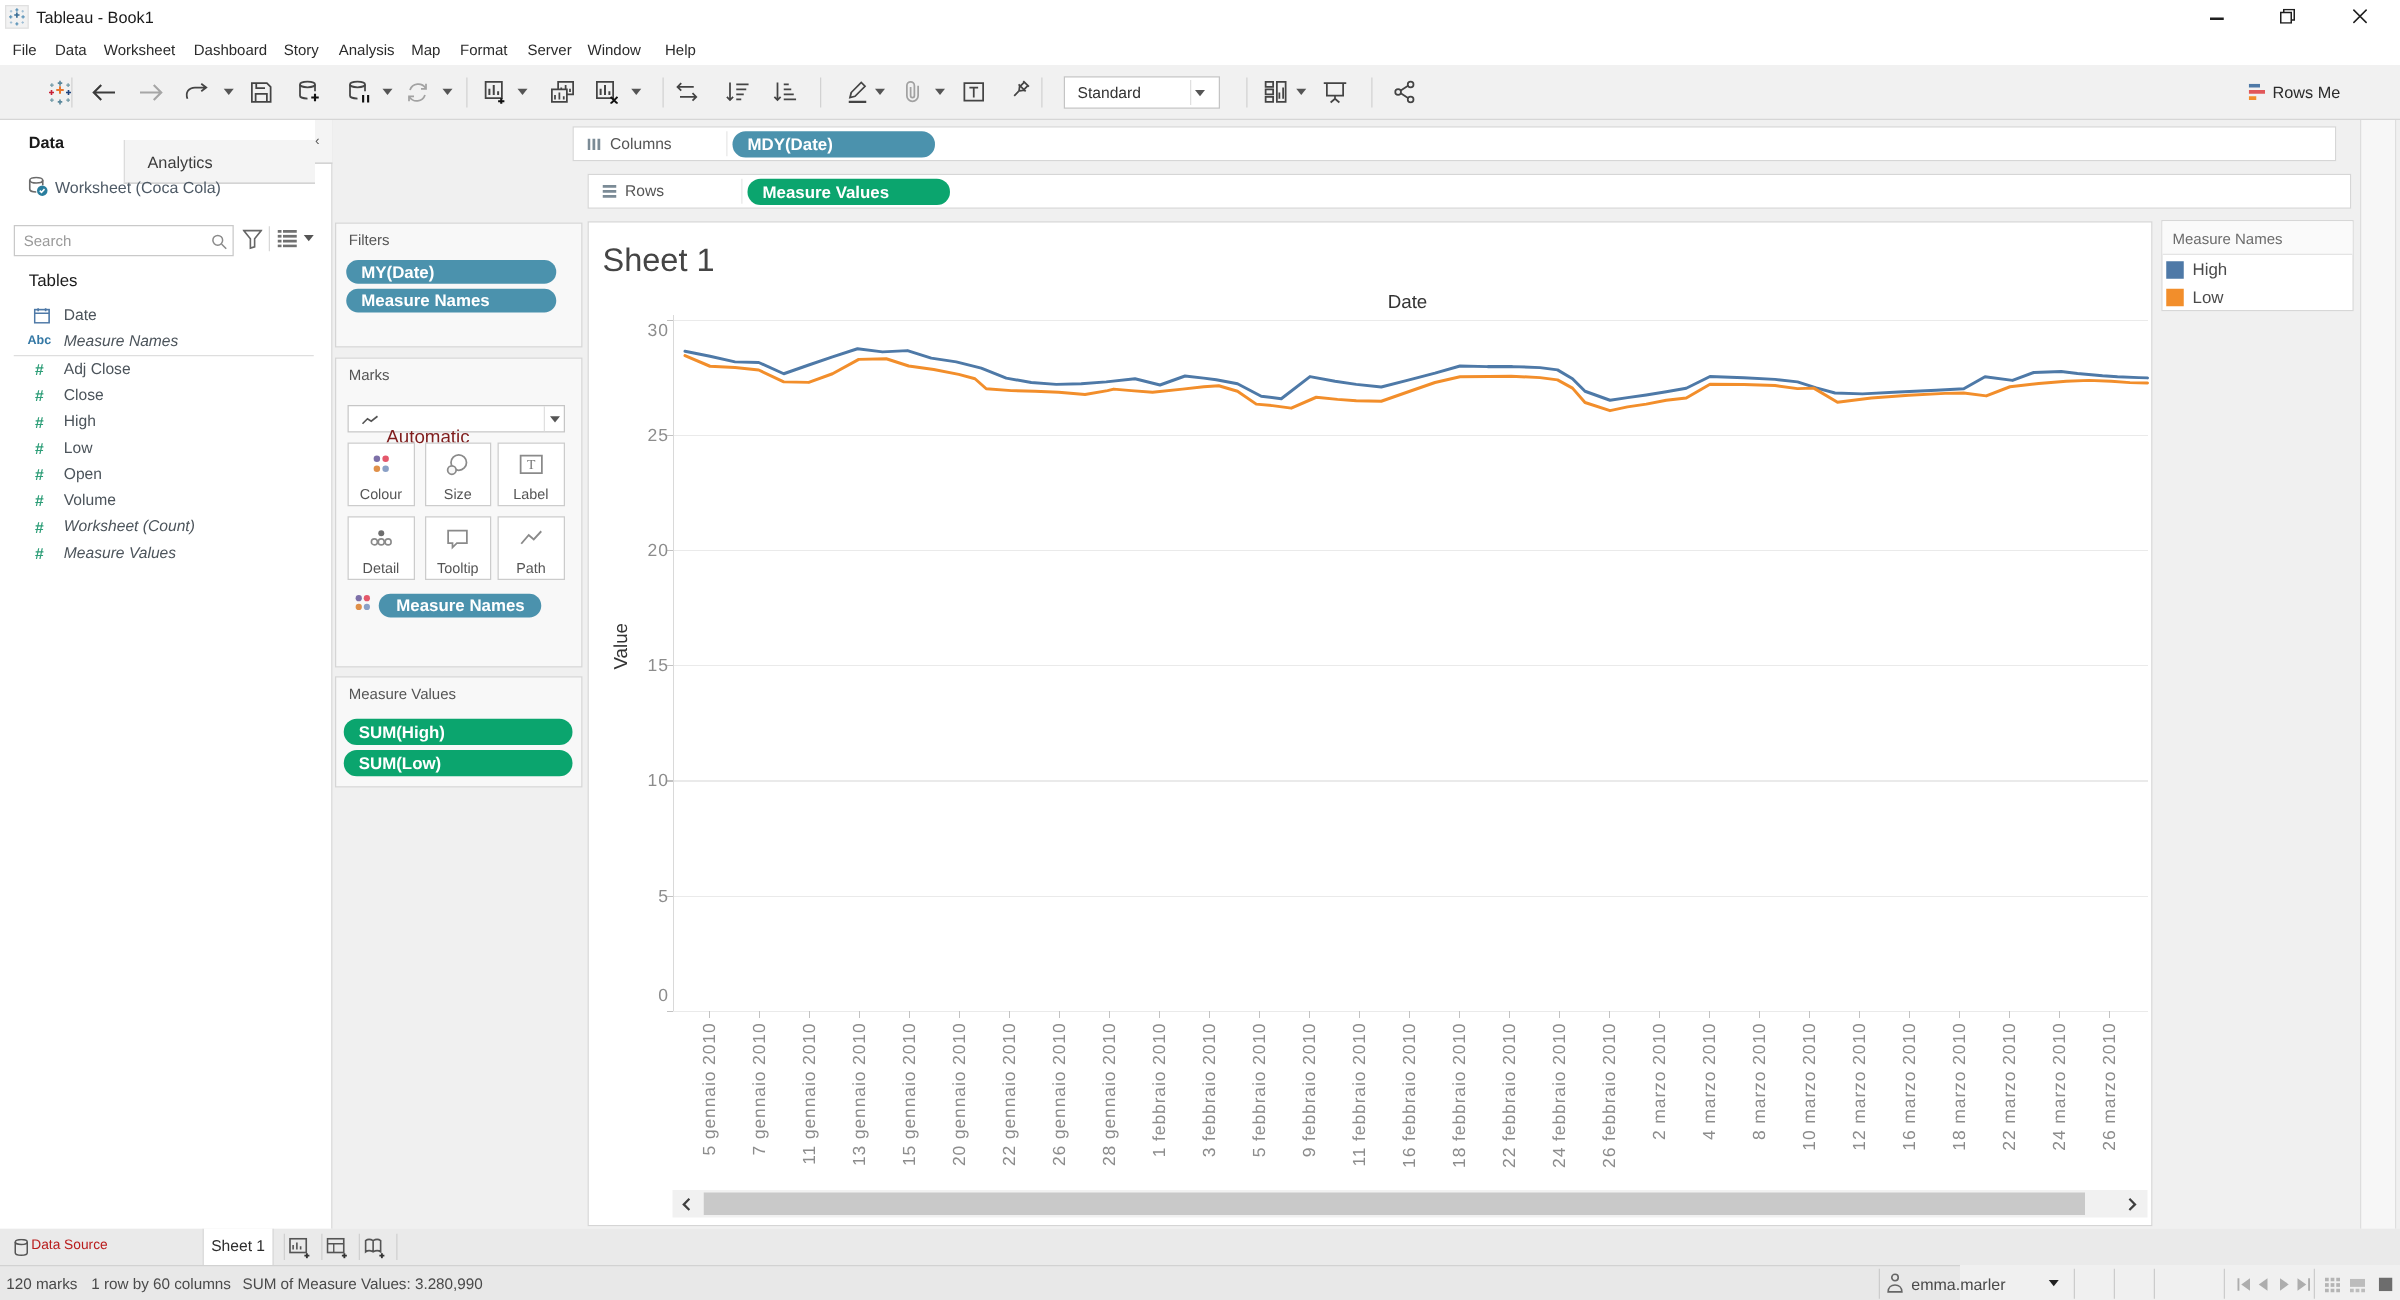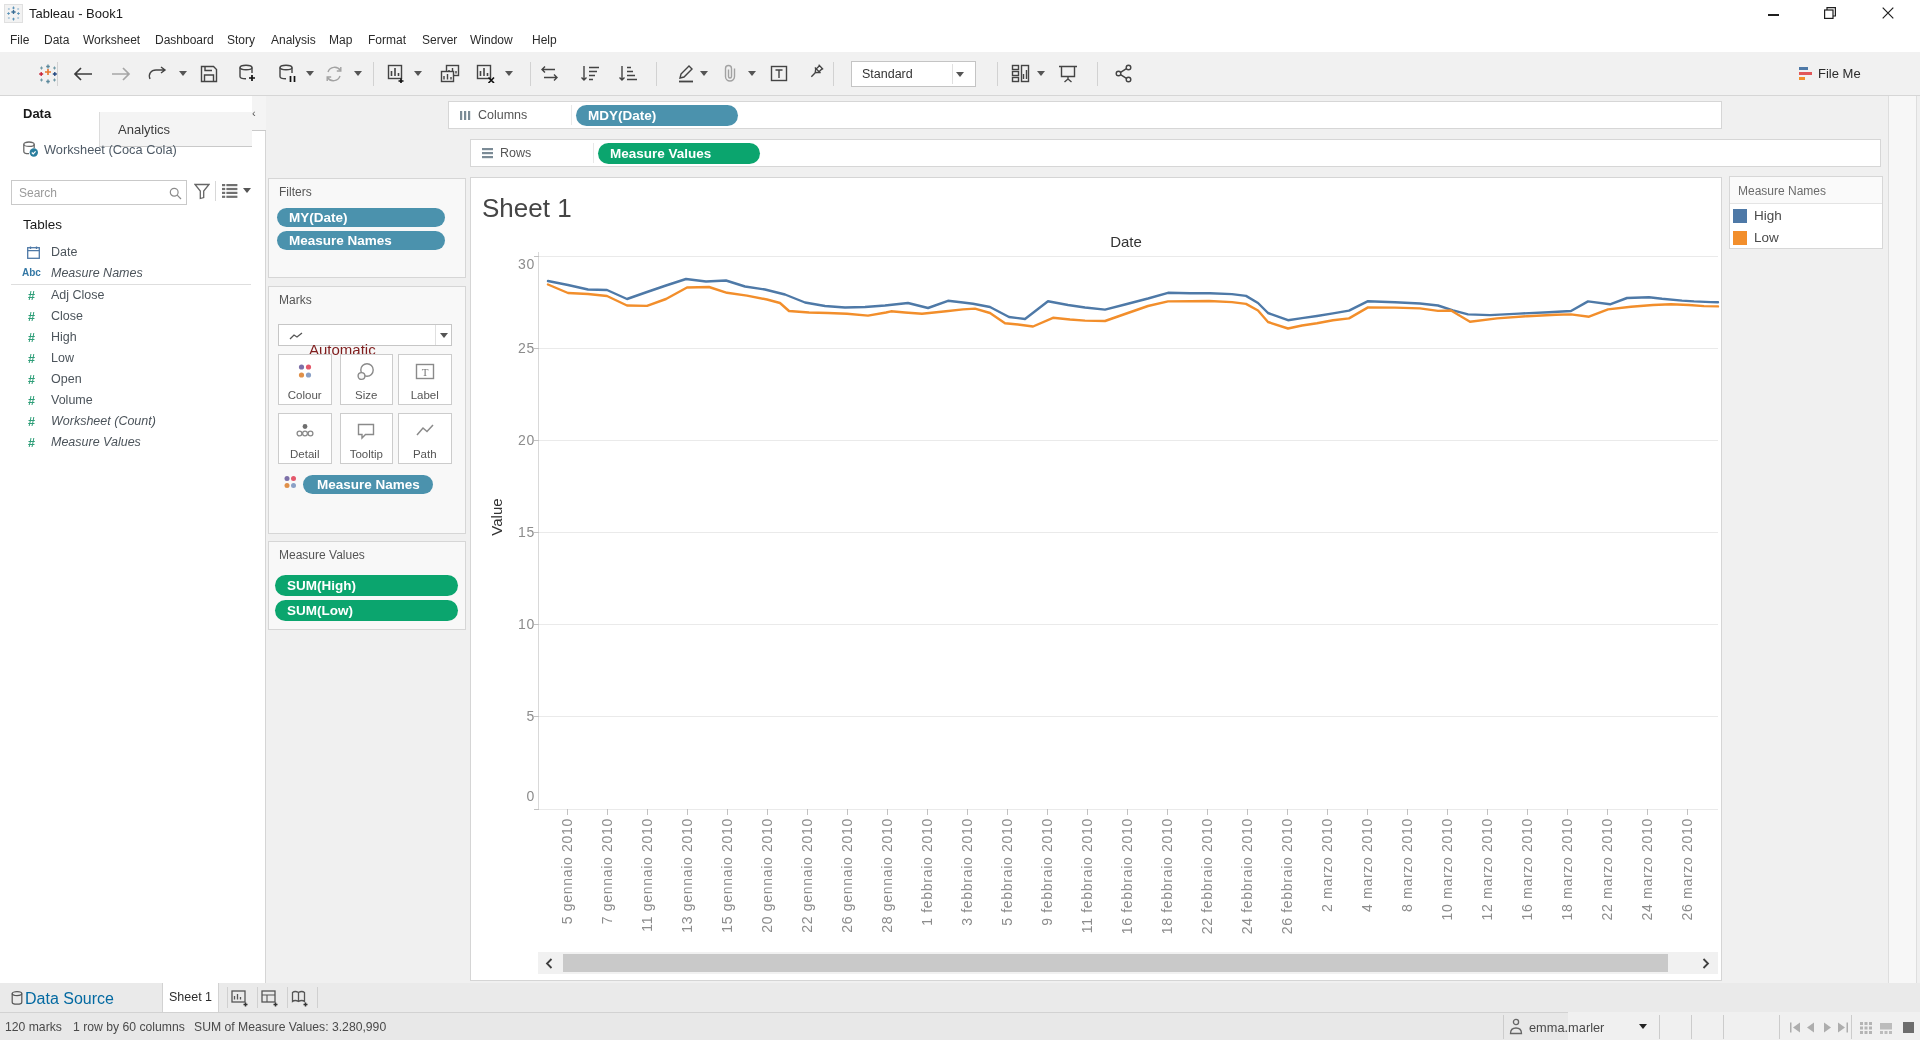--- a/index.html
+++ b/index.html
@@ -229,21 +229,21 @@
     <span class="tsep" style="left:656px"></span>
     <span class="tsep" style="left:833px"></span>
     <span class="tsep" style="left:997px"></span>
     <span class="tsep" style="left:1097px"></span>
 <div id="standard">
       <span>Standard</span>
       <i></i>
   <span class="car" style="left:104px;top:10px"></span>
     </div>
 <span class="car" style="left:1037px;top:71px"></span>
-<div id="showme">File Me</div>
+<div id="showme">Rows Me</div>
 
 <div id="leftpanel">
  <div id="tab-data"><span>Data</span></div>
  <div id="tab-ana"><span>Analytics</span></div>
  <div id="tab-col">‹</div>
  <svg class="ic" style="left:22px;top:45px" width="17" height="17" viewBox="0 0 17 17">
   <ellipse cx="7" cy="3.2" rx="5.2" ry="2.2" fill="none" stroke="#6a6a6a" stroke-width="1.3"></ellipse>
   <path d="M1.8 3.2v7.2c0 1.2 2.3 2.2 5.2 2.2M12.2 3.2v4" fill="none" stroke="#6a6a6a" stroke-width="1.3"></path>
   <circle cx="11.8" cy="11.5" r="4.2" fill="#2a7e9e"></circle>
   <path d="M9.8 11.5l1.4 1.4 2.4-2.6" stroke="#fff" stroke-width="1.2" fill="none"></path>
@@ -355,21 +355,21 @@
         <circle cx="11.5" cy="11.5" r="2.5" fill="#8aa0c6"></circle>
       </svg>
   <div class="pill bluep" style="left:34px;top:187.5px;width:130px;height:19px;padding-left:14px">Measure Names</div>
 </div>
 <div class="card" style="left:268px;top:541px;width:198px;height:89px">
       <span class="cardlab">Measure Values</span>
   <div class="pill greenp" style="left:6px;top:33px;width:183px;height:21px;line-height:21px">SUM(High)</div>
   <div class="pill greenp" style="left:6px;top:58px;width:183px;height:21px;line-height:21px">SUM(Low)</div>
 </div>
 
-<div class="shelf" style="left:448px;top:101px;width:1274px;height:28px">
+<div class="shelf" style="left:458px;top:101px;width:1411px;height:28px">
   <svg class="ic" style="left:11px;top:7px" width="13" height="13" viewBox="0 0 13 13">
         <g fill="#7b8b96">
           <rect x="0" y="2" width="2.2" height="9"></rect>
           <rect x="4" y="2" width="2.2" height="9"></rect>
           <rect x="8" y="2" width="2.2" height="9"></rect>
         </g>
       </svg>
   <span class="shelflab" style="left:29px;top:6px">Columns</span>
   <span class="abs" style="left:122px;top:3px;width:1px;height:20px;background:#e8e8e8"></span>
   <div class="pill bluep" style="left:127px;top:3px;width:162px;height:21px;line-height:21px">MDY(Date)</div>
@@ -499,21 +499,21 @@
   <div class="sw" style="top:54px;background:#f28e2b"></div>
       <span class="swt" style="top:53px">Low</span>
 </div>
 <div class="abs" style="left:1888px;top:96px;width:29px;height:887px;background:#f7f7f7;border-left:1px solid #dedede;border-right:1px solid #dedede"></div>
 
 <div id="tabsbar">
   <svg class="ic" style="left:11px;top:8px" width="12" height="14" viewBox="0 0 12 14">
         <ellipse cx="6" cy="2.6" rx="4.8" ry="2" fill="none" stroke="#555" stroke-width="1.2"></ellipse>
         <path d="M1.2 2.6v8.6c0 1.1 2.1 2 4.8 2s4.8-0.9 4.8-2V2.6" fill="none" stroke="#555" stroke-width="1.2"></path>
       </svg>
-  <span class="abs" style="left:25px;top:7px;font-size:16px;color:#0369a1">Data Source</span>
+  <span class="abs" style="left:25px;top:7px;font-size:11px;color:#b91c1c">Data Source</span>
   <div id="sheettab">Sheet 1</div>
   <svg class="ic" style="left:231px;top:7px" width="20" height="17" viewBox="0 0 20 17">
         <rect x="1" y="1" width="13" height="11" fill="none" stroke="#555" stroke-width="1.3"></rect>
         <path d="M3.5 9.5V6M6.5 9.5V4M9.5 9.5V7" stroke="#555" stroke-width="1.3" fill="none"></path>
         <path d="M14.5 12.5v4M12.5 14.5h4" stroke="#333" stroke-width="1.5" fill="none"></path>
       </svg>
   <svg class="ic" style="left:261px;top:7px" width="20" height="17" viewBox="0 0 20 17">
         <rect x="1" y="1" width="13" height="11" fill="none" stroke="#555" stroke-width="1.3"></rect>
         <path d="M1 5h13M6 5v7" stroke="#555" stroke-width="1.1" fill="none"></path>
         <path d="M14.5 12.5v4M12.5 14.5h4" stroke="#333" stroke-width="1.5" fill="none"></path>

